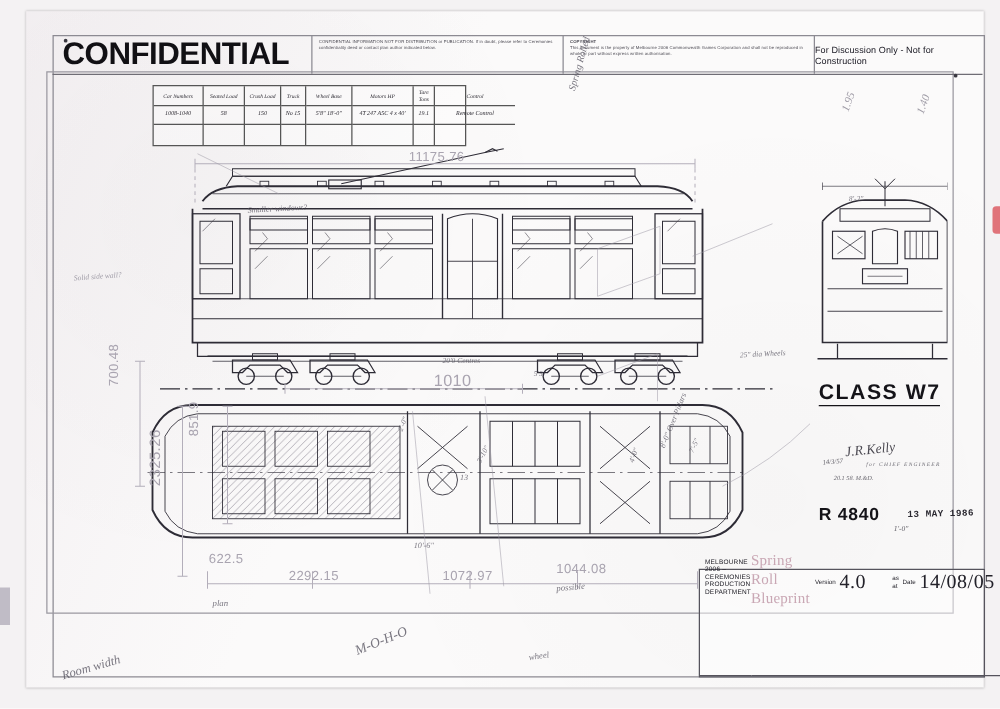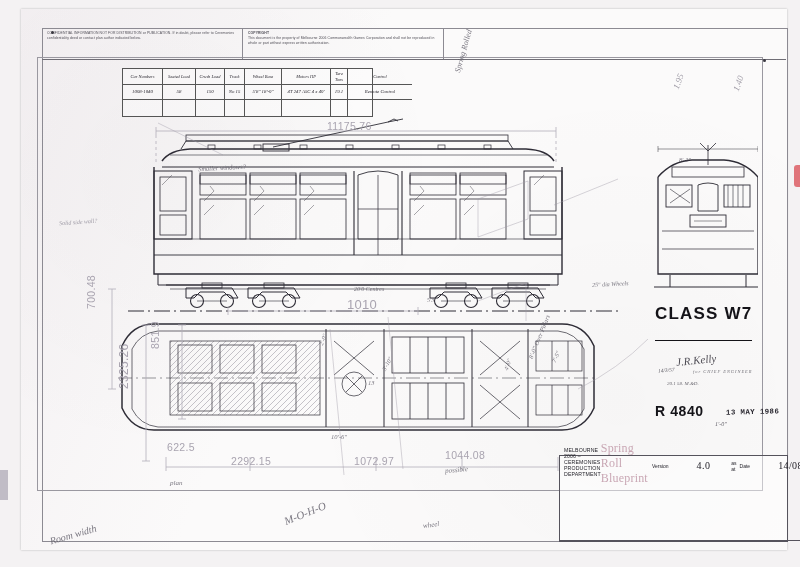--- a/index.html
+++ b/index.html
@@ -92,21 +92,21 @@
     position:absolute;left:37px;top:80px;width:700px;height:390px;
     pointer-events:none;
   }
   .draw svg{display:block;}
 
   
   .class-w7{
     position:absolute;left:634px;top:295px;
     font-family:"Liberation Sans",sans-serif;
     font-size:17px;font-weight:700;letter-spacing:1.2px;color:#141318;
-    border-bottom:1.6px solid #141318;padding-bottom:16px;
+    border-bottom:1.6px solid #141318;padding-bottom:0;
   }
   .rnum{
     position:absolute;left:634px;top:394px;
     font-family:"Liberation Sans",sans-serif;
     font-size:14px;font-weight:700;letter-spacing:.6px;color:#141318;
   }
   .stamp{
     position:absolute;left:705px;top:399px;
     font-family:"Liberation Mono",monospace;
     font-size:7.4px;font-weight:700;letter-spacing:.4px;color:#2a2830;
@@ -189,21 +189,21 @@
     height:15px;display:flex;align-items:center;justify-content:center;
     font-family:"Liberation Serif",serif;
     font-size:12px;color:#c9a7b4;letter-spacing:.2px;
   }
   .tb-ver{
     height:19px;display:flex;align-items:center;gap:3px;padding-left:4px;
   }
   .lbl{font-size:5px;color:#24232b;font-family:"Liberation Sans",sans-serif;}
   .hand{
     font-family:"Liberation Serif",serif;
-    font-size:10px;color:#23222a;letter-spacing:.4px;margin-left:25px;
+    font-size:16px;color:#23222a;letter-spacing:.4px;
   }
   .tb-half{
     flex:1;border-right:1px solid #55535c;
     padding:1.5px 0 0 4px;display:flex;flex-direction:column;gap:.5px;
     min-height:18px;
   }
   .tb-half:last-child{border-right:none;}
   .hand-sm{
     font-family:"Liberation Serif",serif;
     font-size:6.4px;color:#23222a;padding-left:5px;
@@ -222,32 +222,38 @@
 
 <div id="page">
 
   <div class="sheet">
 
     <div class="sheet-border"></div>
     <div class="inner-border"></div>
 
     <div class="hdr">
 
+      <div class="hdr-cell hdr-conf">
+        <span class="conf-word">CONFIDENTIAL</span>
+      </div>
 
       <div class="hdr-cell hdr-note">
         <div class="tiny">CONFIDENTIAL INFORMATION NOT FOR DISTRIBUTION or PUBLICATION. If in doubt, please refer to Ceremonies confidentiality deed or contact plan author indicated below.</div>
       </div>
 
       <div class="hdr-cell hdr-copy">
         <div>
           <div class="tiny" style="font-weight:700">COPYRIGHT</div>
           <div class="tiny">This document is the property of Melbourne 2006 Commonwealth Games Corporation and shall not be reproduced in whole or part without express written authorisation.</div>
         </div>
       </div>
 
+      <div class="hdr-cell hdr-disc">
+        <span class="disc-txt">For Discussion Only - Not for Construction</span>
+      </div>
     </div>
 
     <div class="spec">
       <div class="hd">Car Numbers</div>
       <div class="hd">Seated Load</div>
       <div class="hd">Crush Load</div>
       <div class="hd">Truck</div>
       <div class="hd">Wheel Base</div>
       <div class="hd">Motors HP</div>
       <div class="hd">Tare Tons</div>

